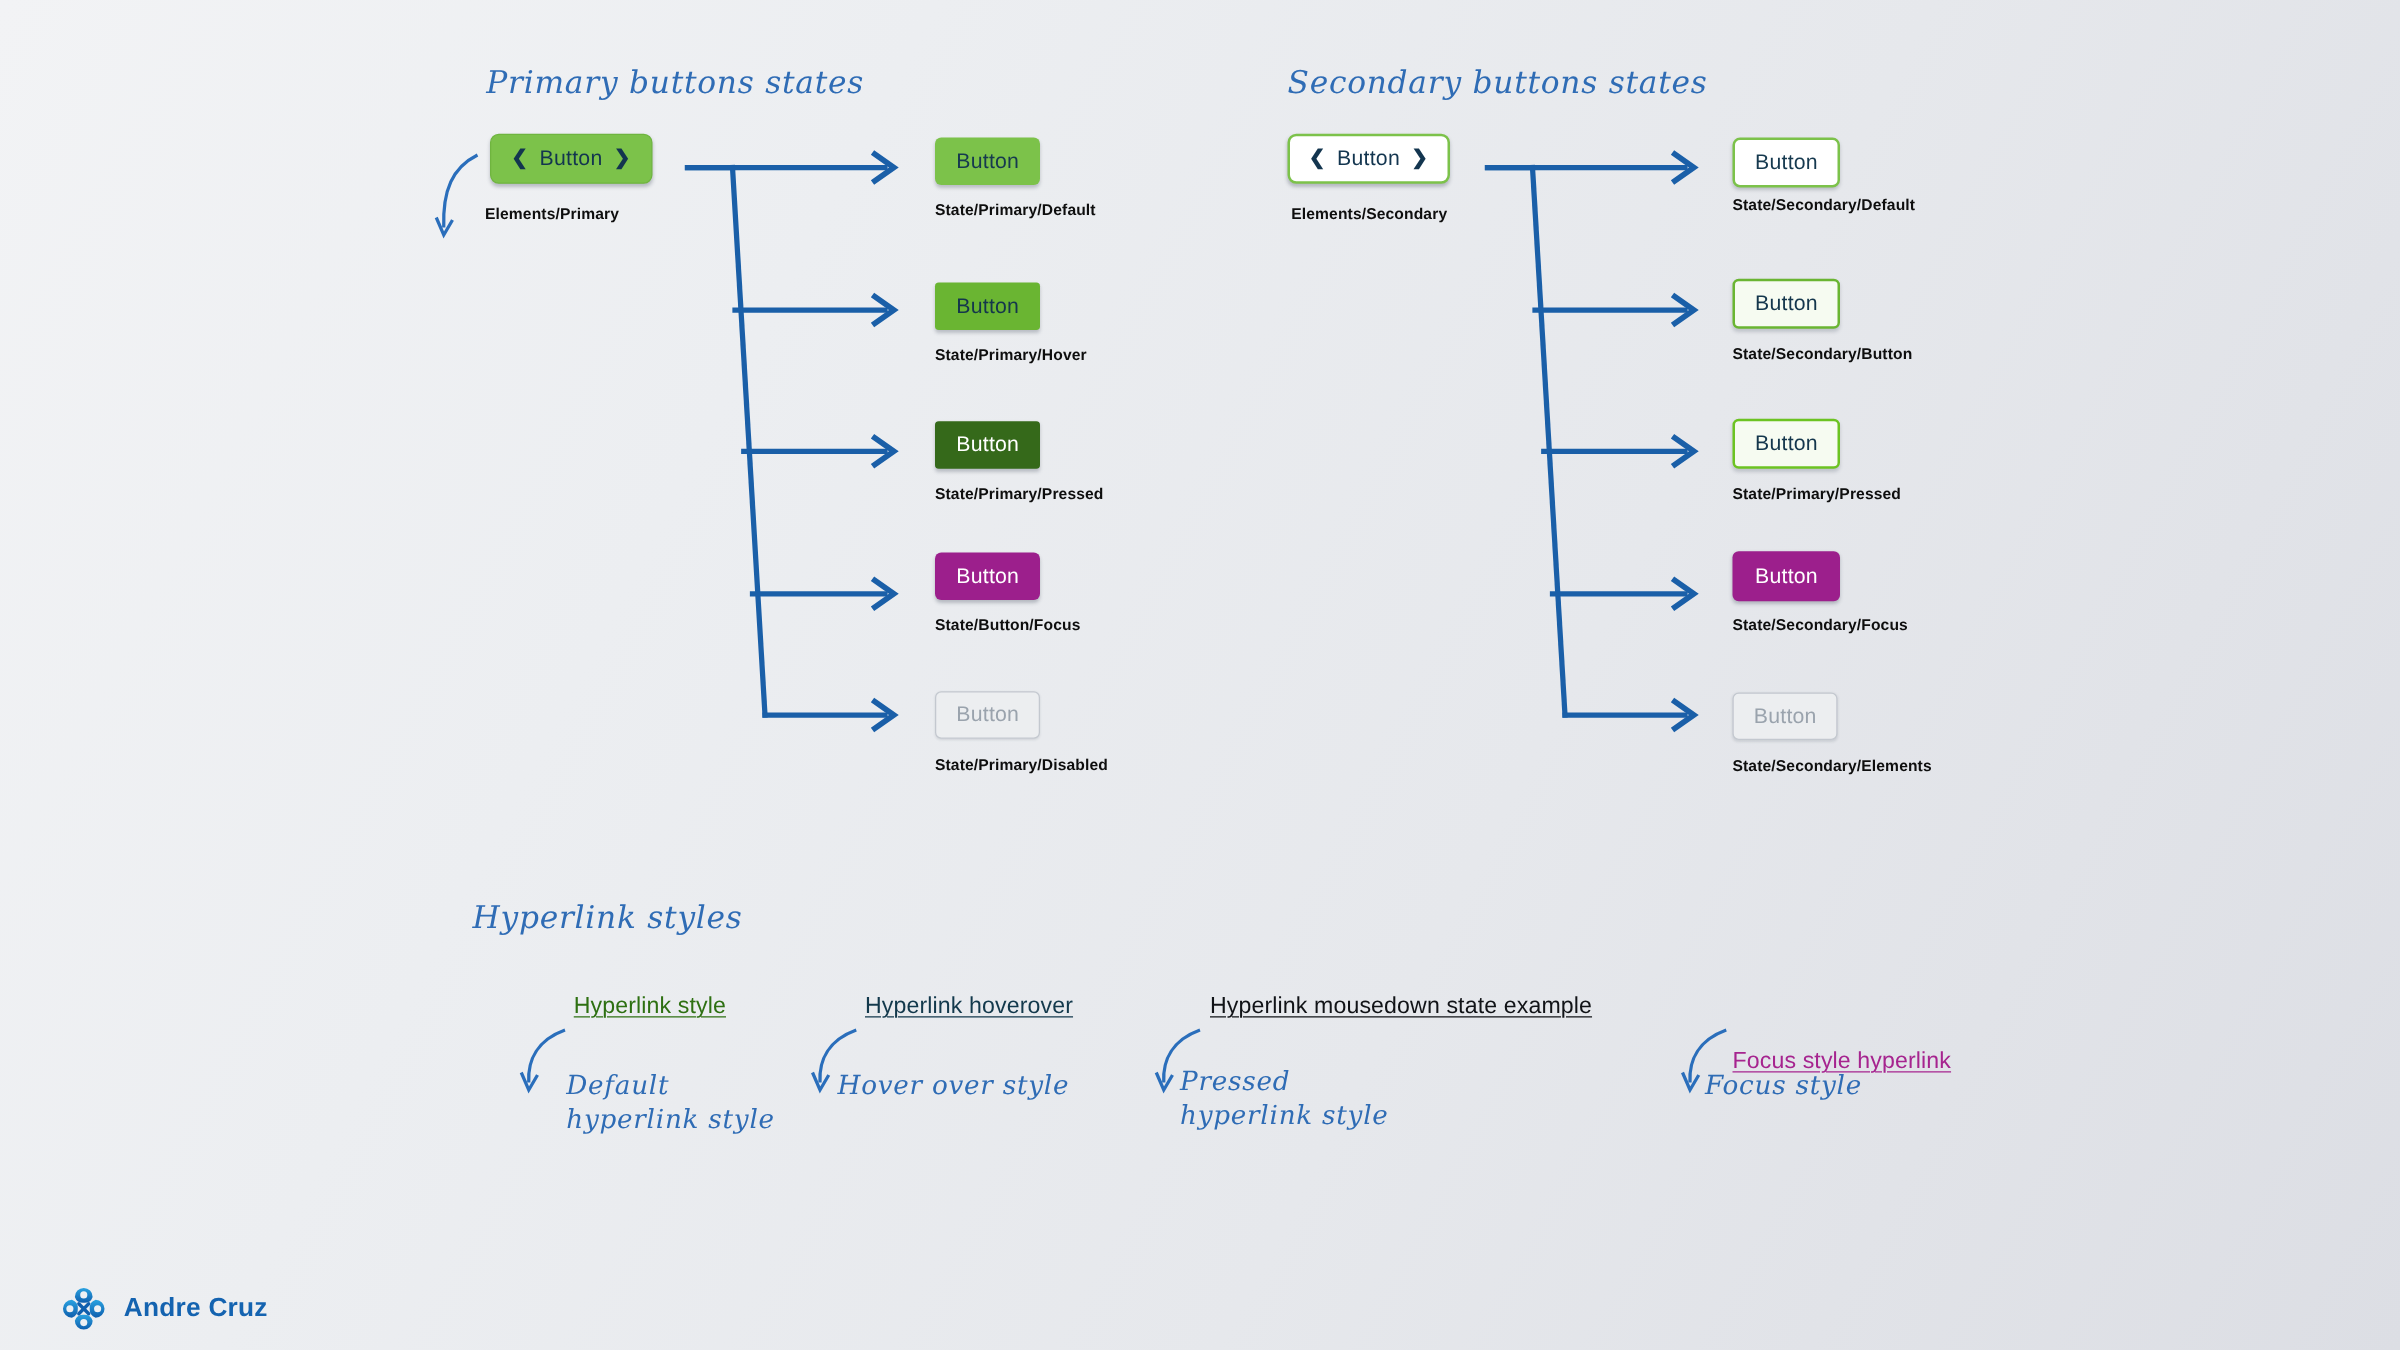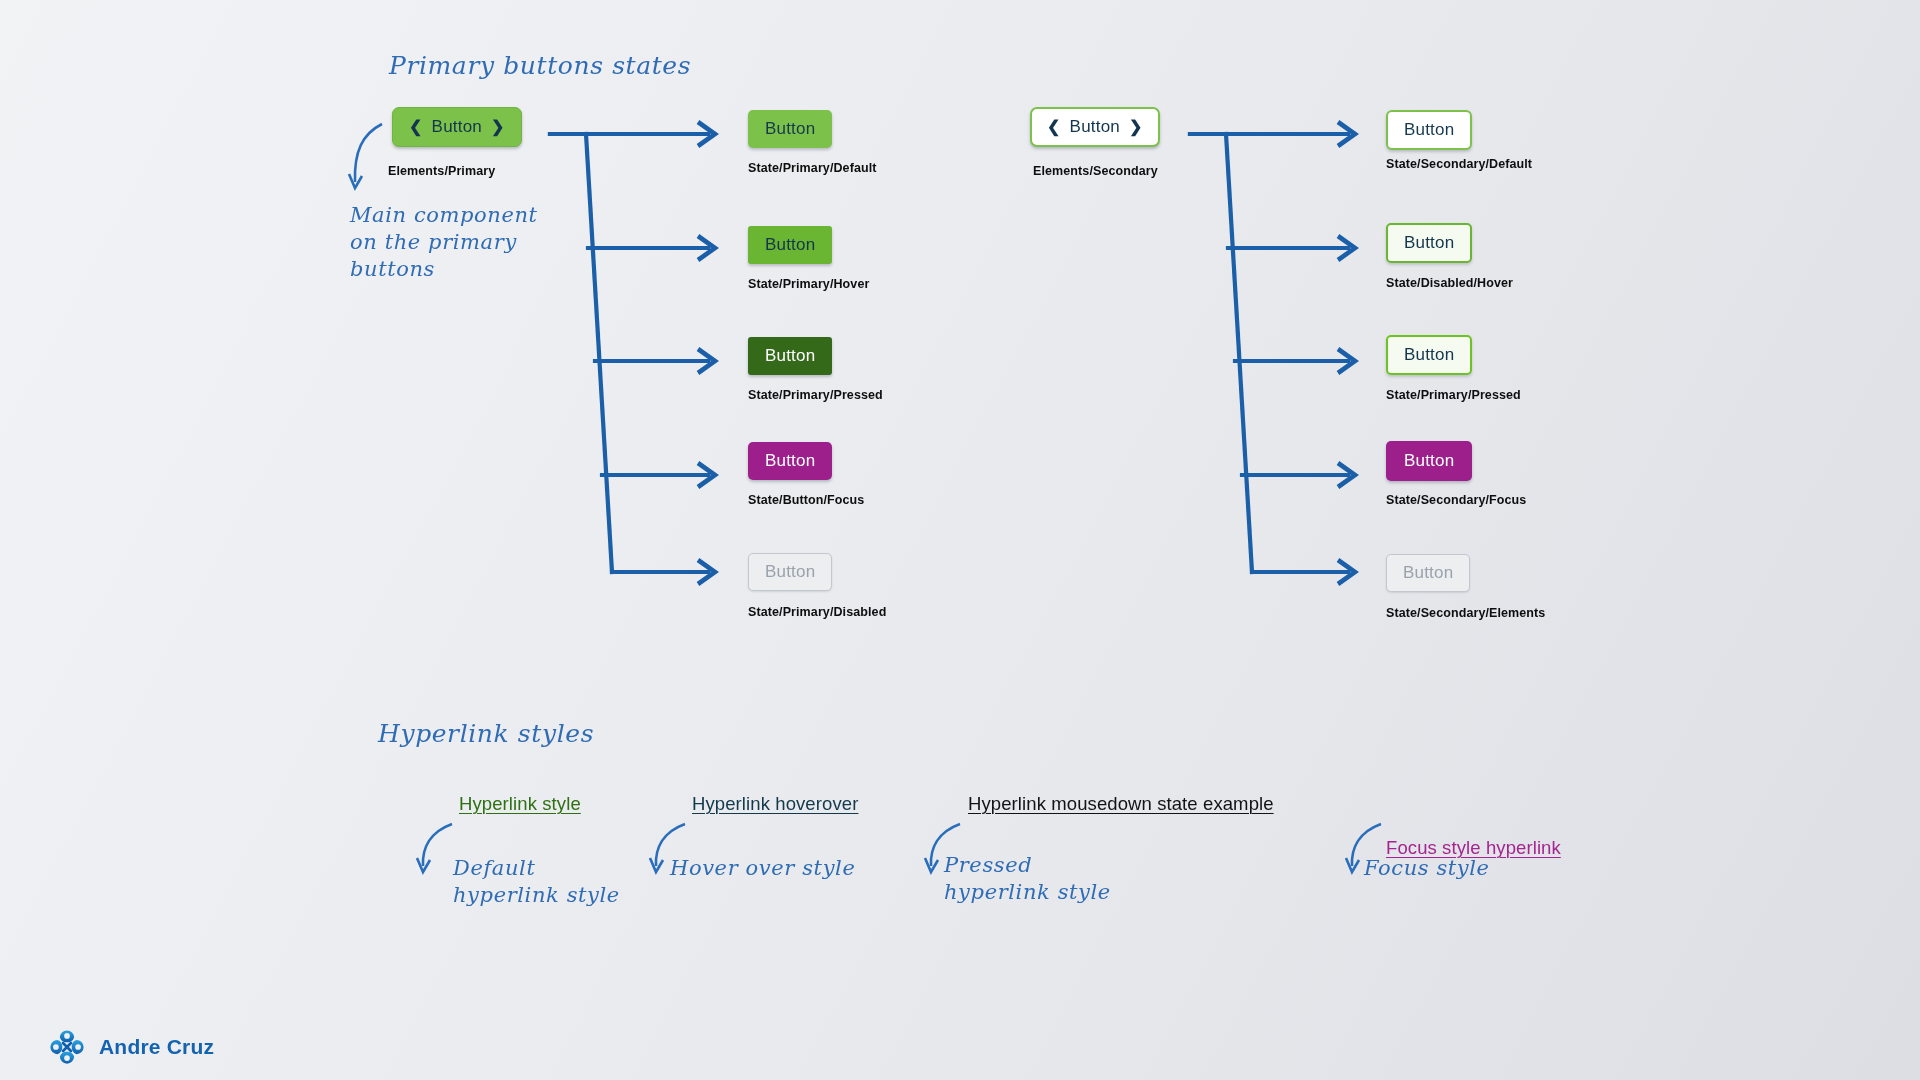--- a/index.html
+++ b/index.html
@@ -175,23 +175,20 @@
       <span class="chev">❯</span>
     </button>
   </div>
   <div class="abs caption" style="left:388px;top:164px;">Elements/Primary</div>
 
   <svg class="abs" style="left:346px;top:120px;width:46px;height:78px;" viewBox="0 0 46 78">
     <path d="M36 4 C 16 14, 8 32, 9 62" fill="none" stroke="#2a6ebb" stroke-width="2.6"></path>
     <polyline points="3,54 9,68 16,56" fill="none" stroke="#2a6ebb" stroke-width="2.6" stroke-linecap="butt" stroke-linejoin="miter"></polyline>
   </svg>
 
-  <div class="abs hand hand-note" style="left:350px;top:202px;">Main component
-on the primary
-buttons</div>
 
   <div class="abs" style="left:748px;top:110px;">
     <button class="btn p-default">Button</button>
     <div class="caption" style="margin-top:13px;">State/Primary/Default</div>
   </div>
 
   <div class="abs" style="left:748px;top:226px;">
     <button class="btn p-hover">Button</button>
     <div class="caption" style="margin-top:13px;">State/Primary/Hover</div>
   </div>
@@ -204,38 +201,39 @@
   <div class="abs" style="left:748px;top:442px;">
     <button class="btn p-focus">Button</button>
     <div class="caption" style="margin-top:13px;">State/Button/Focus</div>
   </div>
 
   <div class="abs" style="left:748px;top:553px;">
     <button class="btn p-disabled">Button</button>
     <div class="caption" style="margin-top:14px;">State/Primary/Disabled</div>
   </div>
 
+  <div class="abs hand sec-title" style="left:1030px;top:50px;">Secondary buttons states</div>
 
   <div class="abs" style="left:1030px;top:107px;">
     <button class="btn s-src">
       <span class="chev">❮</span>
       <span>Button</span>
       <span class="chev">❯</span>
     </button>
   </div>
   <div class="abs caption" style="left:1033px;top:164px;">Elements/Secondary</div>
 
   <div class="abs" style="left:1386px;top:110px;">
     <button class="btn s-default">Button</button>
     <div class="caption" style="margin-top:7px;">State/Secondary/Default</div>
   </div>
 
   <div class="abs" style="left:1386px;top:223px;">
     <button class="btn s-hover">Button</button>
-    <div class="caption" style="margin-top:13px;">State/Disabled/Hover</div>
+    <div class="caption" style="margin-top:13px;">State/Secondary/Button</div>
   </div>
 
   <div class="abs" style="left:1386px;top:335px;">
     <button class="btn s-pressed">Button</button>
     <div class="caption" style="margin-top:13px;">State/Primary/Pressed</div>
   </div>
 
   <div class="abs" style="left:1386px;top:441px;">
     <button class="btn s-focus">Button</button>
     <div class="caption" style="margin-top:12px;">State/Secondary/Focus</div>

